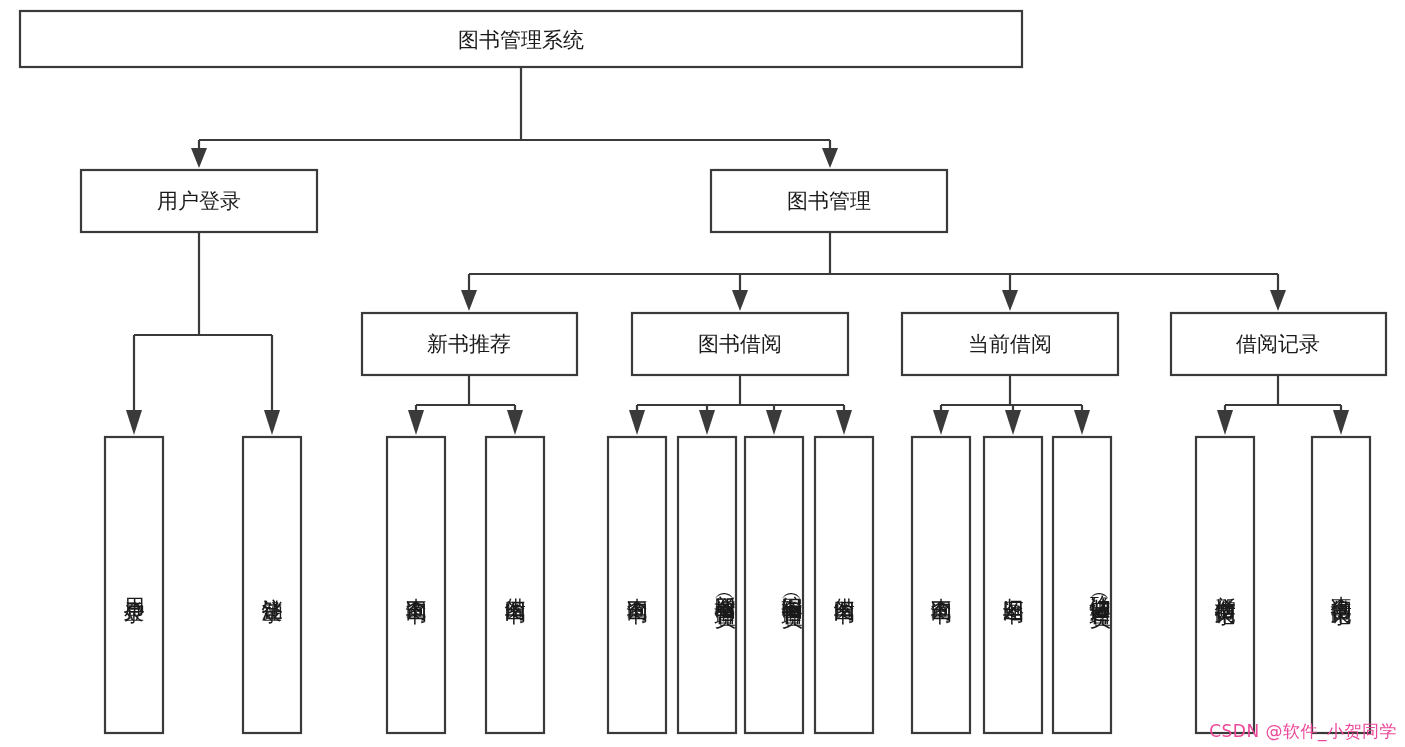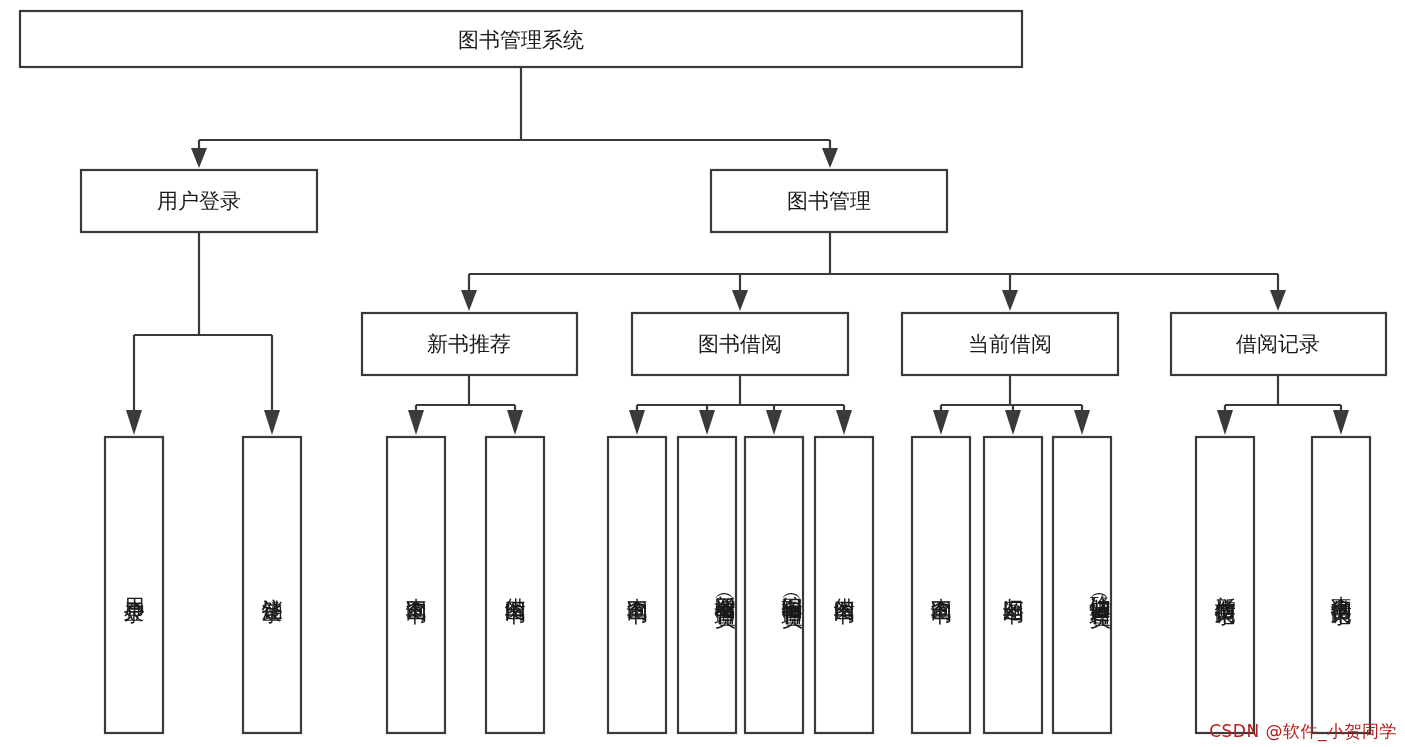--- a/index.html
+++ b/index.html
@@ -62,21 +62,21 @@
     justify-content: center;
     white-space: nowrap;
     user-select: none;
   }
   .watermark {
     position: absolute;
     right: 8px;
     bottom: 4px;
     font-family: "DejaVu Sans", "Liberation Sans", sans-serif;
     font-size: 17px;
-    color: #b91c1c;
+    color: #ec4899;
     letter-spacing: 0.5px;
     white-space: nowrap;
   }
 </style>
 </head>
 <body>
 
 <div id="diagram-root">
 
   <svg class="canvas" viewBox="0 0 1405 747">

